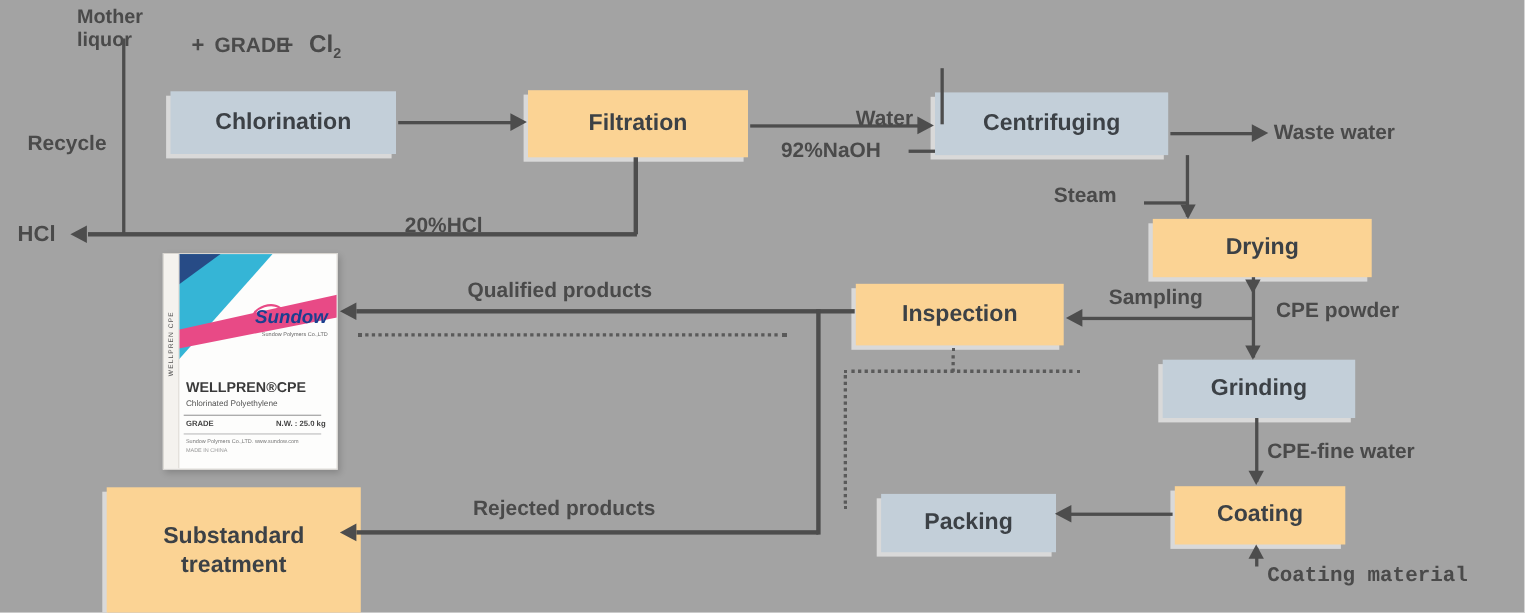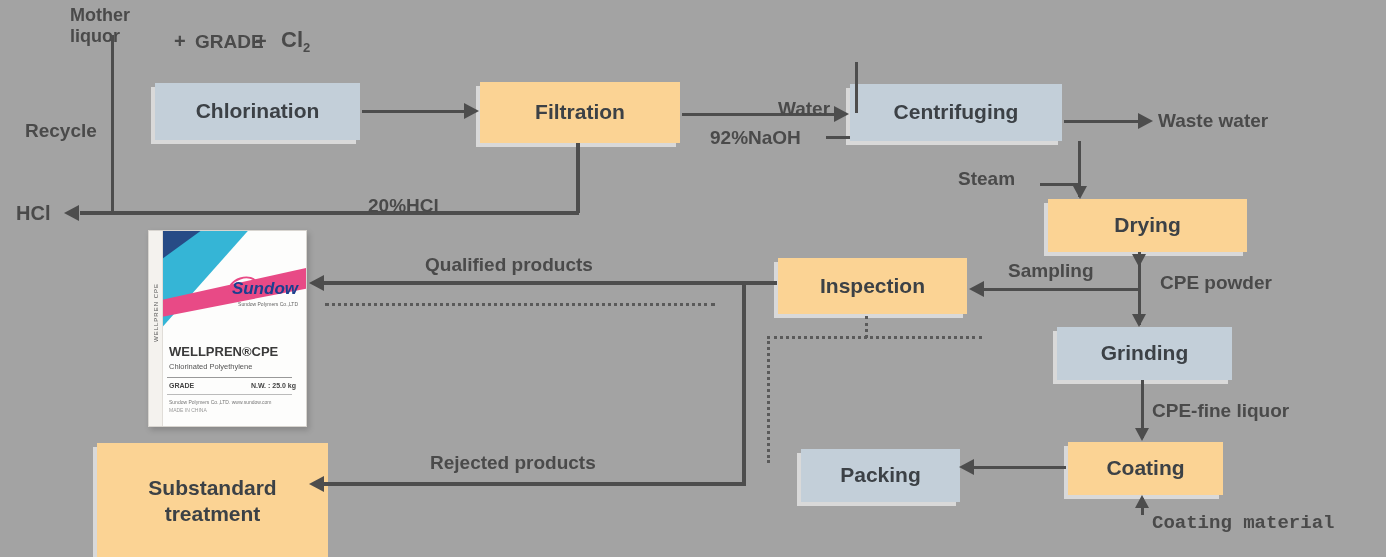--- a/index.html
+++ b/index.html
@@ -112,21 +112,21 @@
   <div class="line" style="left:1138px;top:252px;width:3px;height:73px;"></div>
   <div class="arr down" style="left:1132px;top:254px;"></div>
   <div class="arr down" style="left:1132px;top:314px;"></div>
   <div class="lbl" style="left:1160px;top:272px;">CPE powder</div>
   <div class="line" style="left:982px;top:288px;width:158px;height:3px;"></div>
   <div class="arr left" style="left:969px;top:281px;"></div>
   <div class="lbl" style="left:1008px;top:260px;text-align:right;">Sampling</div>
 
   <div class="line" style="left:1141px;top:380px;width:3px;height:58px;"></div>
   <div class="arr down" style="left:1135px;top:428px;"></div>
-  <div class="lbl" style="left:1152px;top:400px;">CPE-fine liquor</div>
+  <div class="lbl" style="left:1152px;top:400px;">CPE-fine water</div>
 
   <div class="line" style="left:1141px;top:498px;width:3px;height:17px;"></div>
   <div class="arr up" style="left:1135px;top:495px;"></div>
   <div class="lbl" style="left:1152px;top:512px;font-family:Liberation Mono, monospace;">Coating material</div>
 
   <div class="line" style="left:966px;top:466px;width:100px;height:3px;"></div>
   <div class="arr left" style="left:959px;top:459px;"></div>
 
   <div class="line" style="left:324px;top:281px;width:453px;height:4px;"></div>
   <div class="arr left" style="left:309px;top:275px;"></div>

